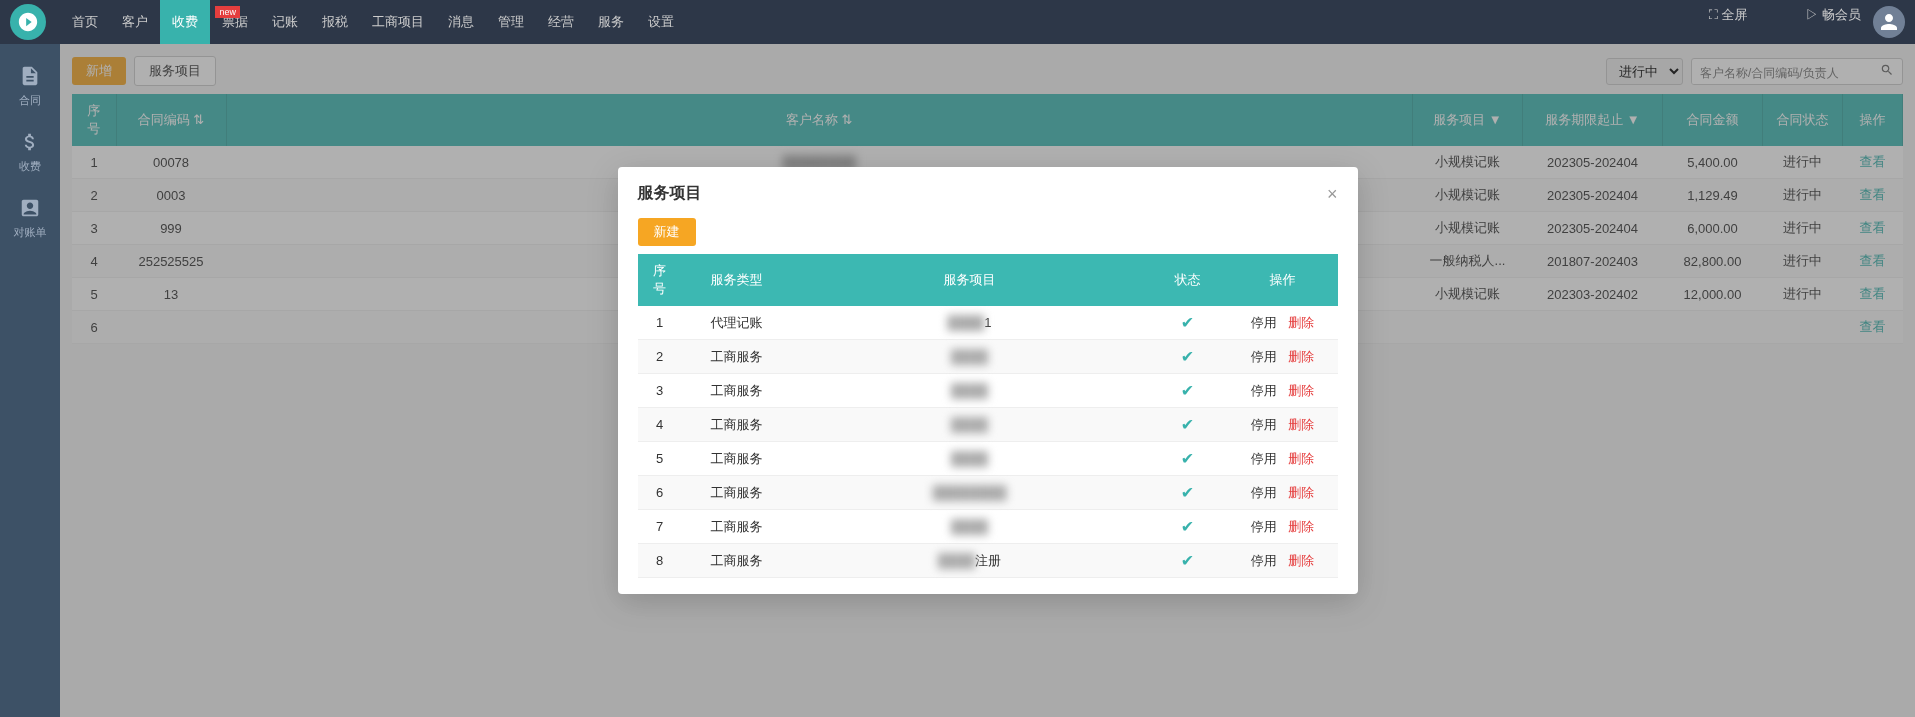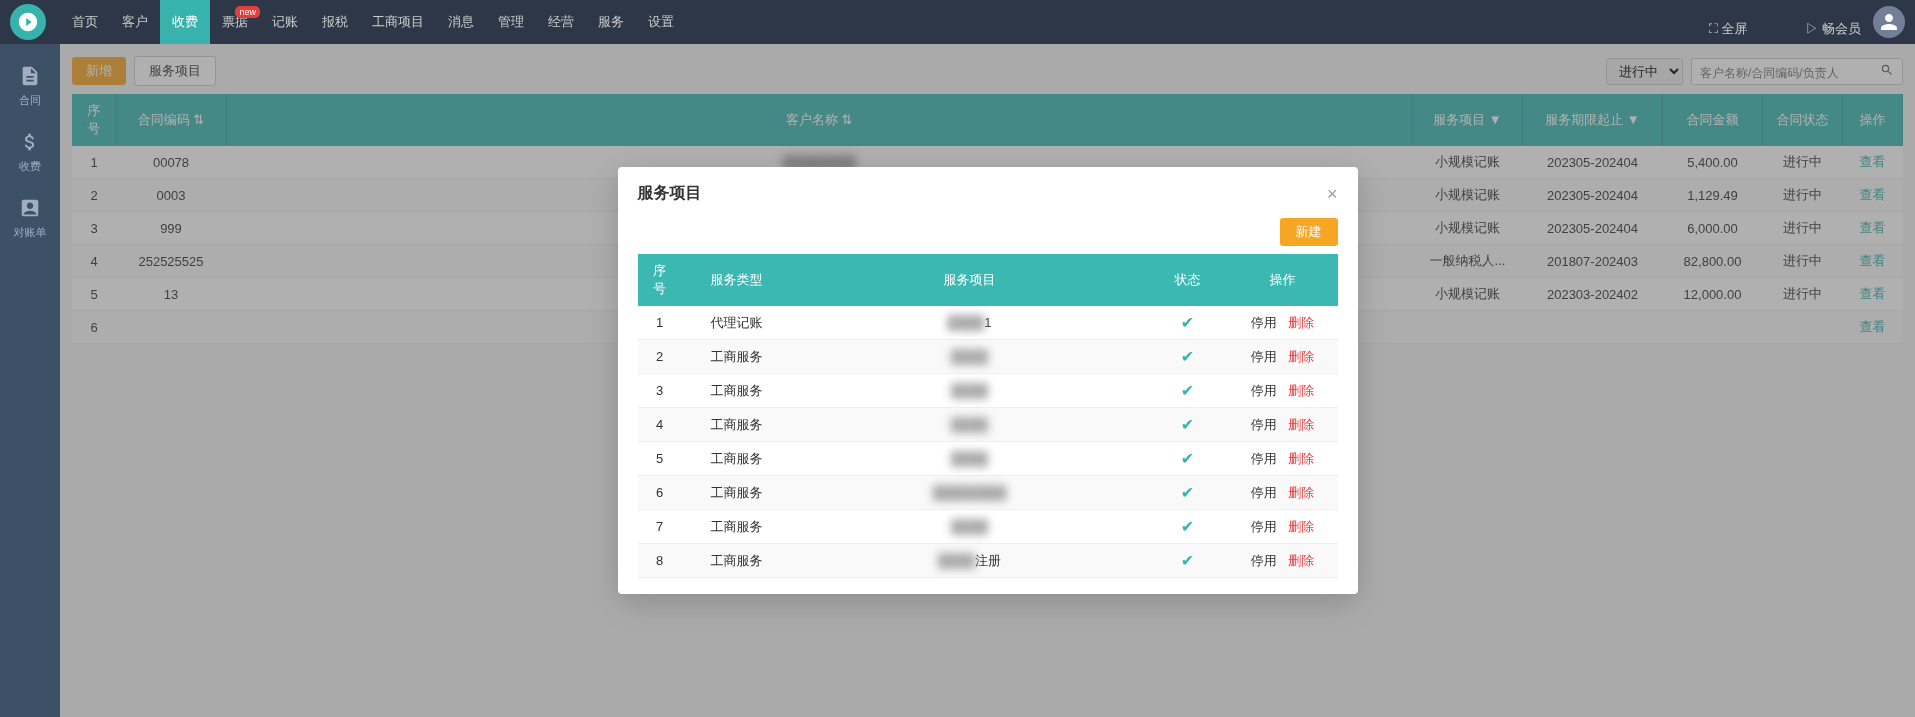--- a/index.html
+++ b/index.html
@@ -16,25 +16,25 @@
       border-radius: 50%; display: flex; align-items: center; justify-content: center;
       margin-right: 14px; flex-shrink: 0;
     }
     .top-nav .logo svg { width: 22px; height: 22px; }
     .nav-item {
       padding: 0 12px; height: 44px; display: flex; align-items: center;
       cursor: pointer; color: #ccc; font-size: 13px; position: relative;
     }
     .nav-item.active { background: #38b2ac; color: #fff; }
     .nav-badge {
-      position: absolute; top: 6px; right: 0;
+      position: absolute; top: 6px; right: 20px;
       background: #e53e3e; color: #fff; font-size: 9px;
-      padding: 1px 4px; border-radius: 5px;
-    }
-    .nav-right { margin-left: auto; display: flex; align-items: flex-end; gap: 12px; color: #ccc; font-size: 13px; }
+      padding: 1px 4px; border-radius: 0;
+    }
+    .nav-right { margin-left: auto; display: flex; align-items: flex-start; gap: 12px; color: #ccc; font-size: 13px; }
     .nav-right .avatar {
       width: 32px; height: 32px; background: #718096;
       border-radius: 50%; display: flex; align-items: center; justify-content: center;
       color: #fff; cursor: pointer;
     }
 
     
     .main-layout { display: flex; height: calc(100vh - 44px); }
 
     
@@ -112,21 +112,21 @@
     }
     .modal-header {
       display: flex; align-items: center; justify-content: space-between;
       padding: 16px 20px 8px 20px;
     }
     .modal-title { font-size: 16px; font-weight: bold; color: #333; }
     .modal-close {
       background: none; border: none; font-size: 18px; cursor: pointer; color: #999;
       line-height: 1;
     }
-    .modal-toolbar { padding: 6px 20px 8px 36px; display: flex; justify-content: flex-end; }
+    .modal-toolbar { padding: 6px 20px 8px 20px; display: flex; justify-content: flex-start; }
     .btn-new-modal {
       background: #f6a623; color: #fff; border: none; padding: 5px 16px;
       border-radius: 3px; cursor: pointer; font-size: 13px;
     }
     .modal-body { padding: 0 20px 16px 20px; overflow-y: auto; flex: 1; }
 
     
     .modal-table { width: 100%; border-collapse: collapse; }
     .modal-table thead tr { background: #3cb8b2; color: #fff; }
     .modal-table thead th {

